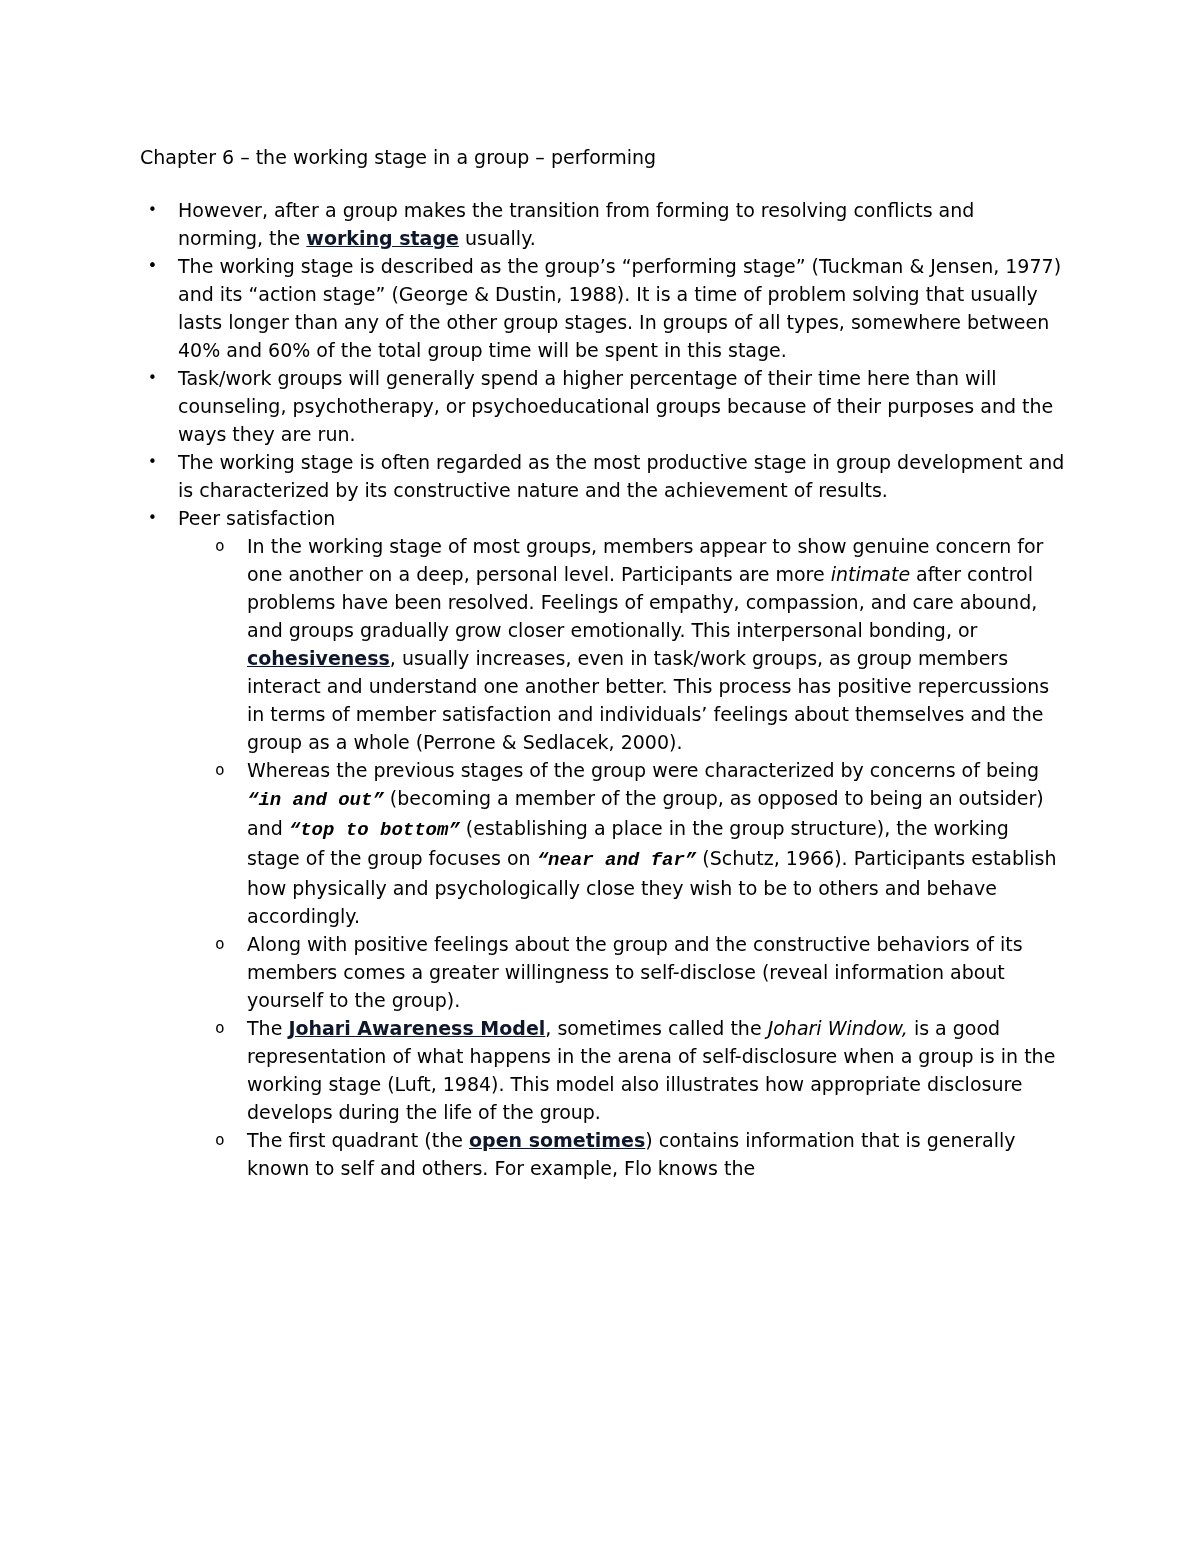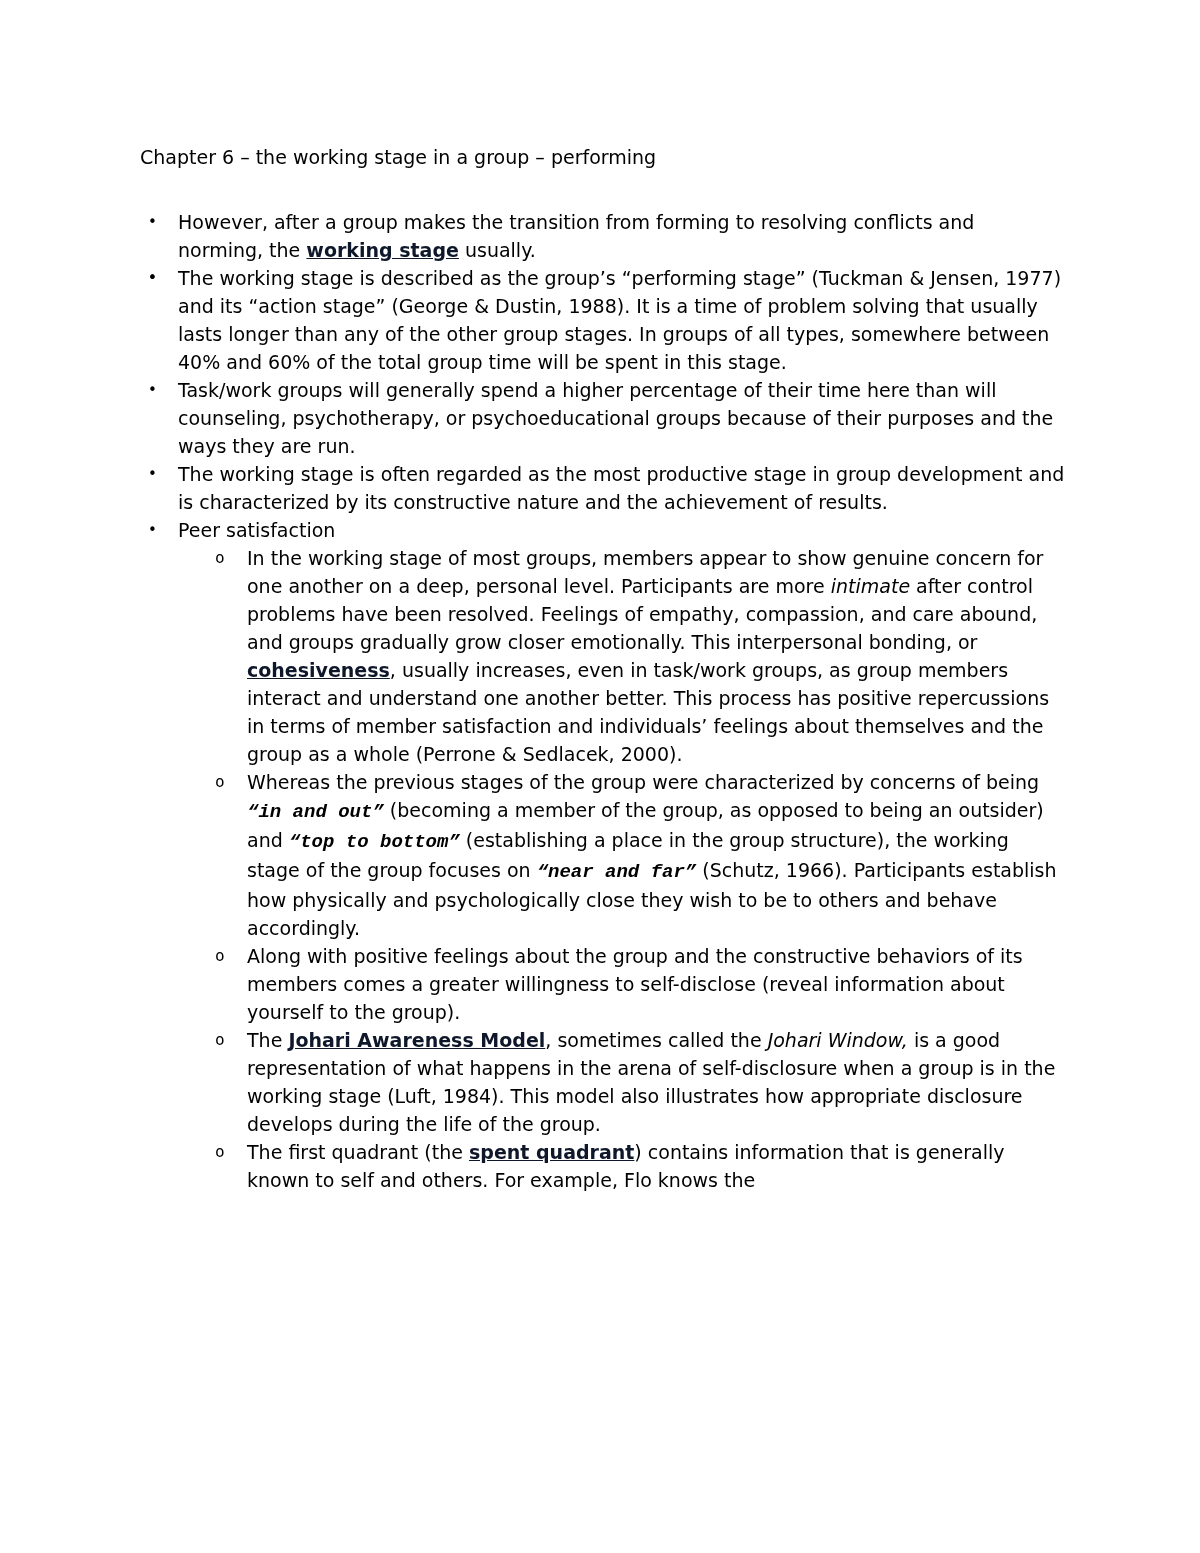--- a/index.html
+++ b/index.html
@@ -15,21 +15,21 @@
     overflow: hidden;
   }
   .doc {
     padding: 143px 55px 0 140px;
     box-sizing: border-box;
   }
   .title {
     font-size: 19px;
     font-weight: normal;
     line-height: 28px;
-    margin: 0 0 37px 0;
+    margin: 0 0 25px 0;
   }
   ul.l1, ul.l2 {
     list-style: none;
     margin: 0;
     padding: 0;
   }
   ul.l1 {
     width: 925px;
   }
   li {
@@ -94,20 +94,20 @@
       <ul class="l2">
 
         <li class="li2"><span class="mk m2">o</span><span>In the working stage of most groups, members appear to show genuine concern for one another on a deep, personal level. Participants are more </span><span class="it">intimate</span><span> after control problems have been resolved. Feelings of empathy, compassion, and care abound, and groups gradually grow closer emotionally. This interpersonal bonding, or </span><a class="lnk">cohesiveness</a><span>, usually increases, even in task/work groups, as group members interact and understand one another better. This process has positive repercussions in terms of member satisfaction and individuals’ feelings about themselves and the group as a whole (Perrone &amp; Sedlacek, 2000).</span></li>
 
         <li class="li2"><span class="mk m2">o</span><span>Whereas the previous stages of the group were characterized by concerns of being </span><span class="bi">“in and out”</span><span> (becoming a member of the group, as opposed to being an outsider) and </span><span class="bi">“top to bottom”</span><span> (establishing a place in the group structure), the working stage of the group focuses on </span><span class="bi">“near and far”</span><span> (Schutz, 1966). Participants establish how physically and psychologically close they wish to be to others and behave accordingly.</span></li>
 
         <li class="li2"><span class="mk m2">o</span><span>Along with positive feelings about the group and the constructive behaviors of its members comes a greater willingness to self-disclose (reveal information about yourself to the group).</span></li>
 
         <li class="li2"><span class="mk m2">o</span><span>The </span><a class="lnk">Johari Awareness Model</a><span>, sometimes called the </span><span class="it">Johari Window,</span><span> is a good representation of what happens in the arena of self-disclosure when a group is in the working stage (Luft, 1984). This model also illustrates how appropriate disclosure develops during the life of the group.</span></li>
 
-        <li class="li2"><span class="mk m2">o</span><span>The first quadrant (the </span><a class="lnk">spent quadrant</a><span>) contains information that is generally known to self and others. For example, Flo knows the</span></li>
+        <li class="li2"><span class="mk m2">o</span><span>The first quadrant (the </span><a class="lnk">open sometimes</a><span>) contains information that is generally known to self and others. For example, Flo knows the</span></li>
 
       </ul>
     </li>
 
   </ul>
 
 </div>
 
 </body></html>

